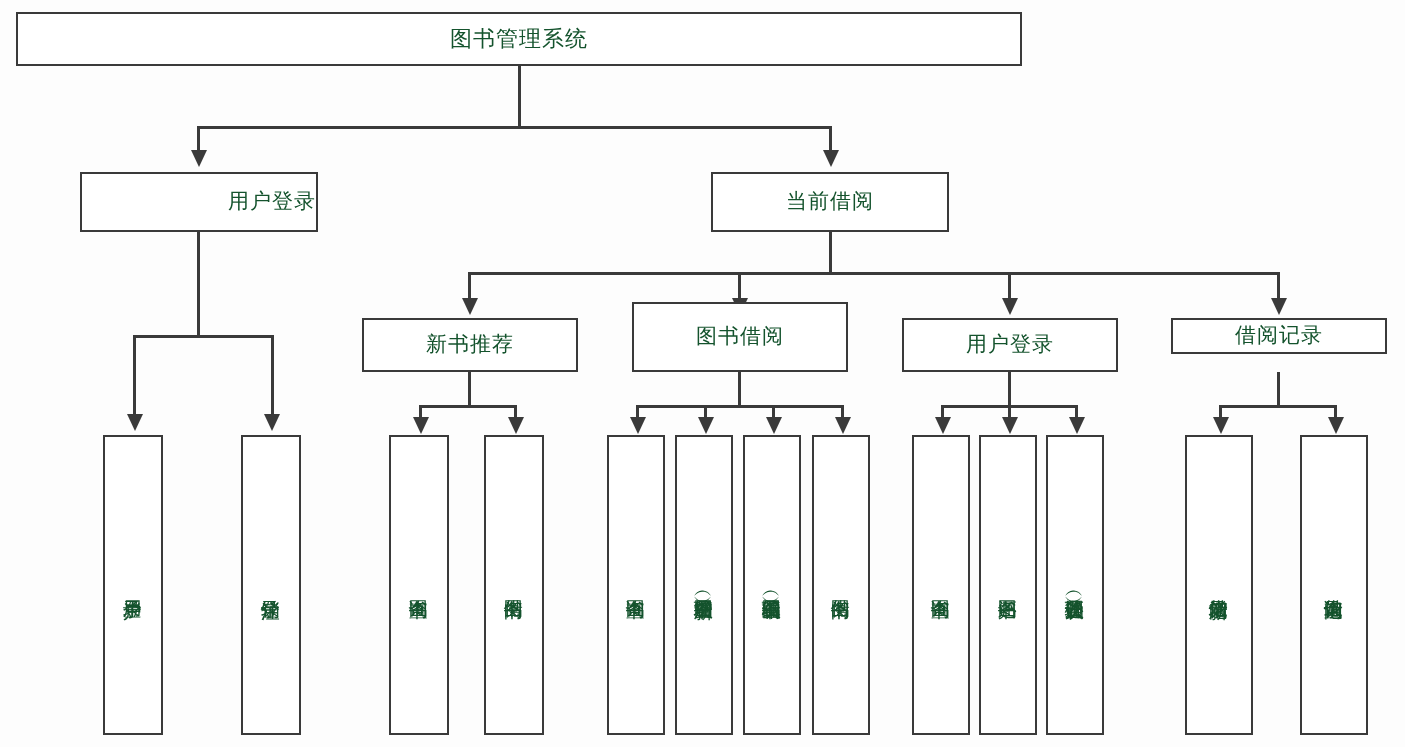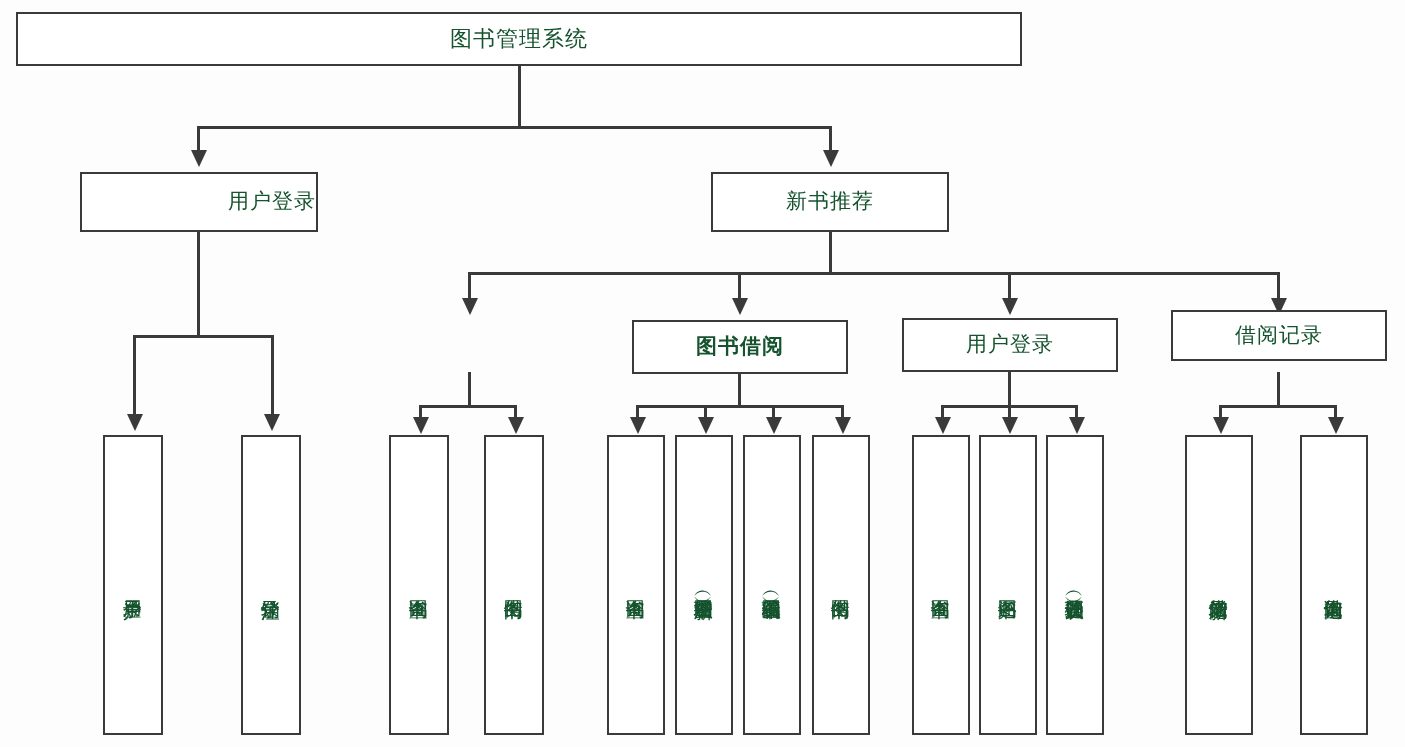--- a/index.html
+++ b/index.html
@@ -93,21 +93,21 @@
 
   <div class="wire v" style="left:197px; top:126px; height:26px;"></div>
   <div class="arrow" style="left:190.5px; top:150px;"></div>
   <div class="wire v" style="left:829px; top:126px; height:26px;"></div>
   <div class="arrow" style="left:822.5px; top:150px;"></div>
 
   <div class="node h" style="left:80px; top:172px; width:238px; height:60px;justify-content:flex-end;">
     <span>用户登录</span>
   </div>
   <div class="node h" style="left:711px; top:172px; width:238px; height:60px;">
-    <span>新书推荐</span>
+    <span>当前借阅</span>
   </div>
 
   <div class="wire v" style="left:197px; top:232px; height:103px;"></div>
   <div class="wire h" style="left:133px; top:335px; width:139px;"></div>
   <div class="wire v" style="left:133px; top:335px; height:81px;"></div>
   <div class="arrow" style="left:126.5px; top:414px;"></div>
   <div class="wire v" style="left:270.5px; top:335px; height:81px;"></div>
   <div class="arrow" style="left:264px; top:414px;"></div>
 
   <div class="wire v" style="left:829px; top:232px; height:40px;"></div>
@@ -118,27 +118,30 @@
 
   <div class="wire v" style="left:738px; top:272px; height:28px;"></div>
   <div class="arrow" style="left:731.5px; top:298px;"></div>
 
   <div class="wire v" style="left:1008px; top:272px; height:28px;"></div>
   <div class="arrow" style="left:1001.5px; top:298px;"></div>
 
   <div class="wire v" style="left:1277px; top:272px; height:28px;"></div>
   <div class="arrow" style="left:1270.5px; top:298px;"></div>
 
-  <div class="node h" style="left:632px; top:320px; width:216px; height:54px;font-weight:bold;">
+  <div class="node h" style="left:362px; top:318px; width:216px; height:54px;">
+    <span>新书推荐</span>
+  </div>
+  <div class="node h" style="left:632px; top:302px; width:216px; height:70px;">
     <span>图书借阅</span>
   </div>
   <div class="node h" style="left:902px; top:318px; width:216px; height:54px;">
     <span>用户登录</span>
   </div>
-  <div class="node h" style="left:1171px; top:310px; width:216px; height:51px;">
+  <div class="node h" style="left:1171px; top:318px; width:216px; height:36px;">
     <span>借阅记录</span>
   </div>
 
   <div class="wire v" style="left:468px; top:372px; height:33px;"></div>
   <div class="wire h" style="left:419px; top:405px; width:98px;"></div>
   <div class="wire v" style="left:419px; top:405px; height:14px;"></div>
   <div class="arrow" style="left:412.5px; top:417px;"></div>
   <div class="wire v" style="left:514px; top:405px; height:14px;"></div>
   <div class="arrow" style="left:507.5px; top:417px;"></div>
 

